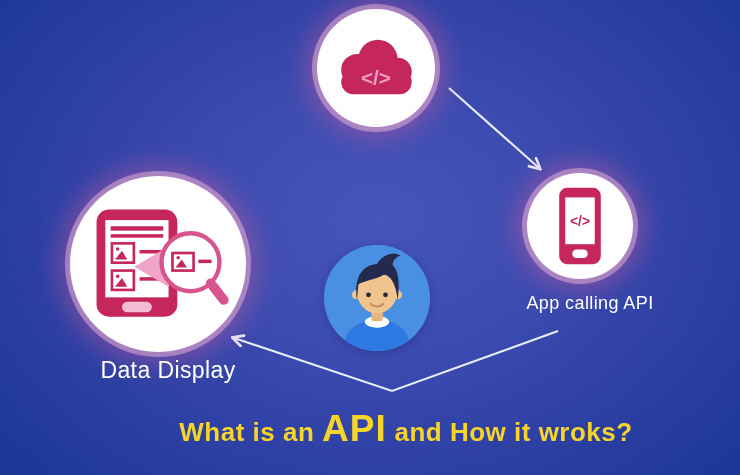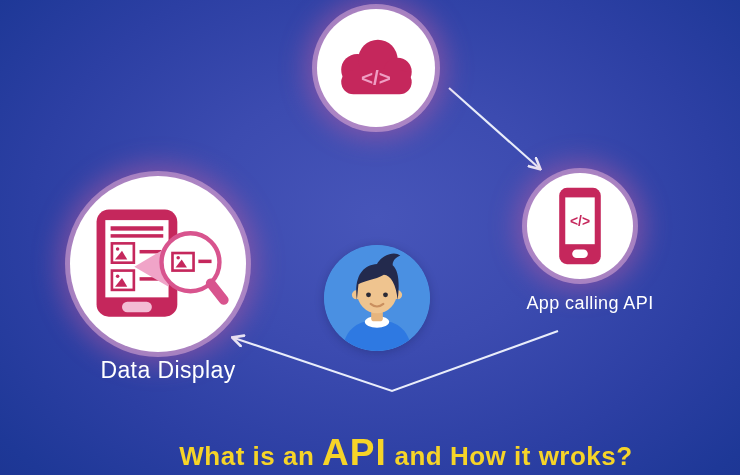--- a/index.html
+++ b/index.html
@@ -25,21 +25,21 @@
   #avatar-circle  {
     position:absolute; left:324px; top:245px; width:106px; height:106px;
     border-radius:50%; overflow:hidden; background:#4a90e2;
     box-shadow: 0 2px 10px rgba(10,20,60,0.25);
   }
   #cloud-label   { left:258px; top:142px; width:228px; }
   #app-label     { left:508px; top:292px; width:164px; }
   #display-label { left:86px;  top:356px; width:164px; font-size:23px; }
   #arrows { position:absolute; left:0; top:0; width:740px; height:475px; pointer-events:none; }
   #main-title {
-    position:absolute; left:0; top:432px; width:740px; padding-left:72px;
+    position:absolute; left:0; top:408px; width:740px; padding-left:72px;
     text-align:center; color:#f6d428; font-size:26px; font-weight:600;
     letter-spacing:0.5px; white-space:nowrap;
   }
   #main-title .api-big { font-size:37px; font-weight:700; letter-spacing:1px; }
 </style>
 </head>
 <body>
 
 <div id="canvas">
 

